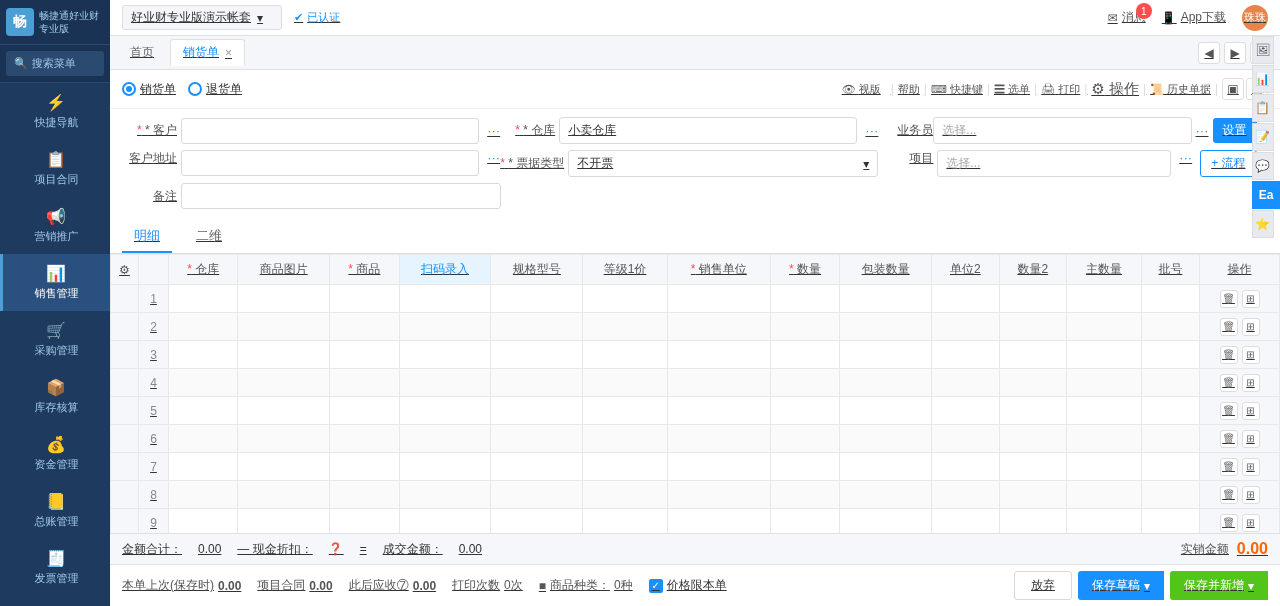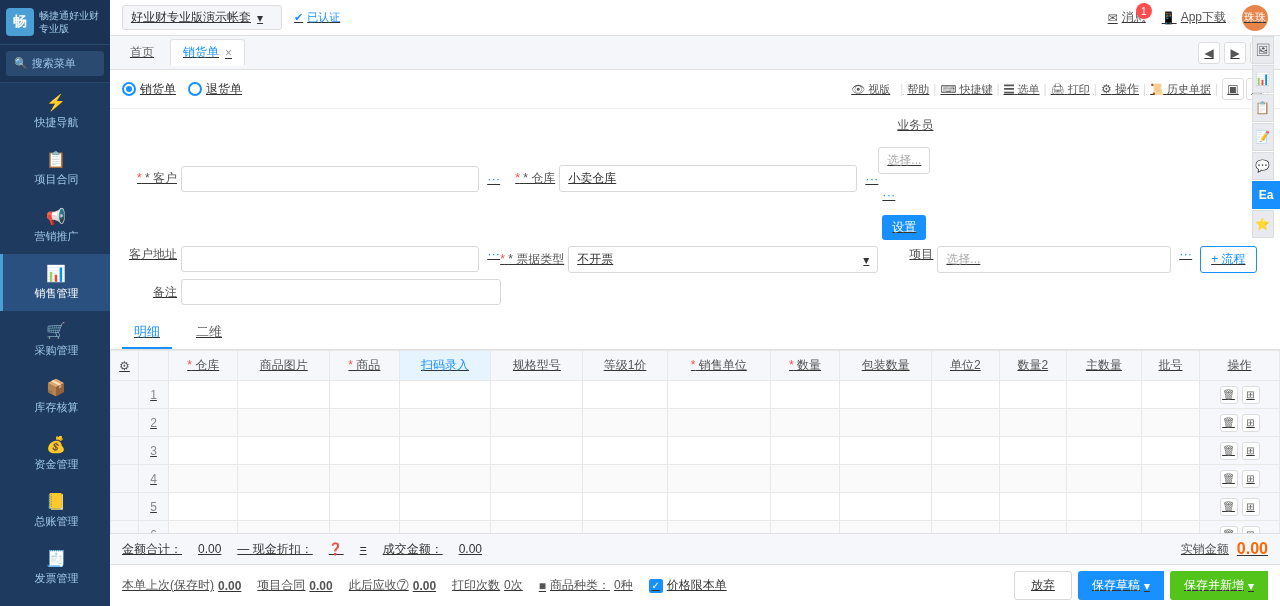--- a/index.html
+++ b/index.html
@@ -223,21 +223,21 @@
           <button style="background:none;border:none;cursor:pointer;font-size:11px;color:#555;">
             <span>☰</span>
             <span>选单</span>
           </button>
           <span style="color:#ddd">|</span>
           <button style="background:none;border:none;cursor:pointer;font-size:11px;color:#555;">
             <span>🖨</span>
             <span>打印</span>
           </button>
           <span style="color:#ddd">|</span>
-          <button style="background:none;border:none;cursor:pointer;font-size:12px;color:#555;">
+          <button style="background:none;border:none;cursor:pointer;font-size:15px;color:#555;">
             <span>⚙</span>
             <span>操作</span>
           </button>
           <span style="color:#ddd">|</span>
           <button style="background:none;border:none;cursor:pointer;font-size:11px;color:#555;">
             <span>📜</span>
             <span>历史单据</span>
           </button>
           <span style="color:#ddd">|</span>
           <div style="display:flex;gap:2px;">
@@ -254,21 +254,21 @@
           <div style="flex:1;border:1px solid #d9d9d9;border-radius:3px;padding:4px 8px;font-size:12px;min-height:26px;display:flex;align-items:center;"></div>
           <span class="field-dots">···</span>
         </div>
         <div style="display:flex;align-items:center;width:33%;gap:4px;">
           <span style="font-size:12px;color:#555;min-width:55px;text-align:right;"><span style="color:#ff4d4f">*</span> <span style="display:inline;">* 仓库</span></span>
           <div style="flex:1;border:1px solid #d9d9d9;border-radius:3px;padding:4px 8px;font-size:12px;min-height:26px;display:flex;align-items:center;">
             <span>小卖仓库</span>
           </div>
           <span class="field-dots">···</span>
         </div>
-        <div style="display:flex;align-items:flex-start;width:33%;gap:13px;flex-direction:column;">
+        <div style="display:flex;align-items:center;width:33%;gap:0;">
           <span style="font-size:12px;color:#555;min-width:55px;text-align:right;">业务员</span>
           <div style="flex:1;border:1px solid #d9d9d9;border-radius:3px;padding:4px 8px;font-size:12px;min-height:26px;display:flex;align-items:center;color:#aaa;">
             <span>选择...</span>
           </div>
           <span class="field-dots">···</span>
           <div style="display:flex;gap:3px;margin-left:4px;">
             <button class="btn-settings">设置</button>
           </div>
         </div>
 

